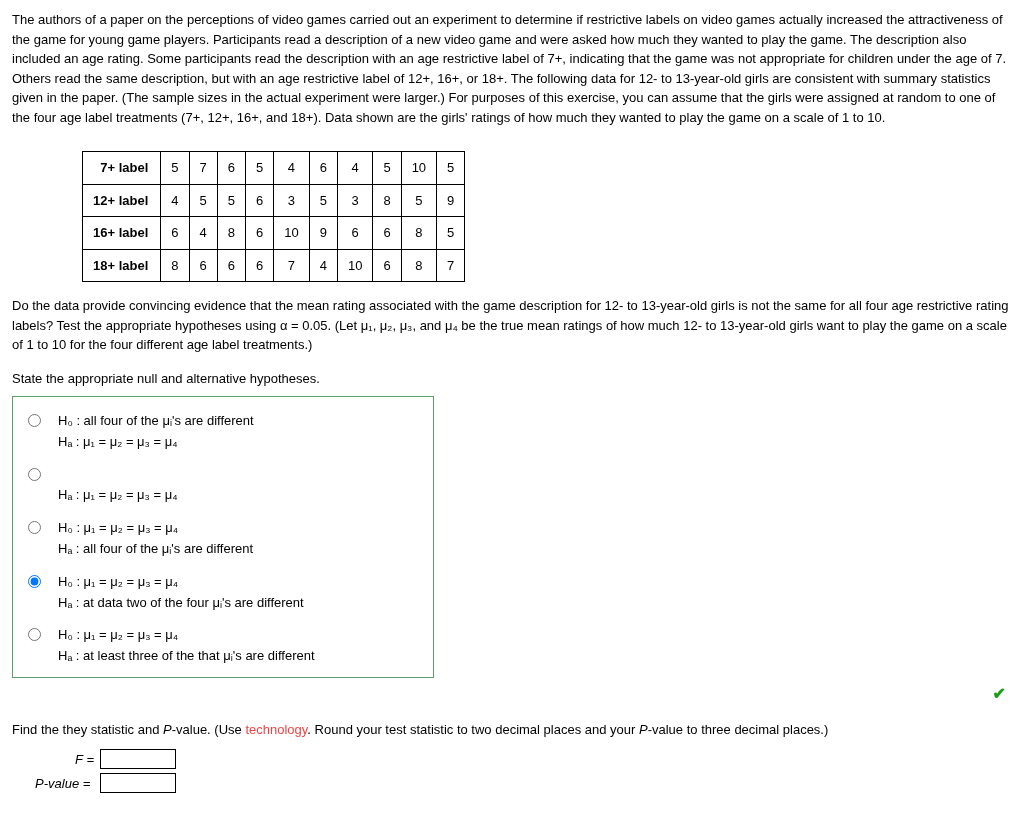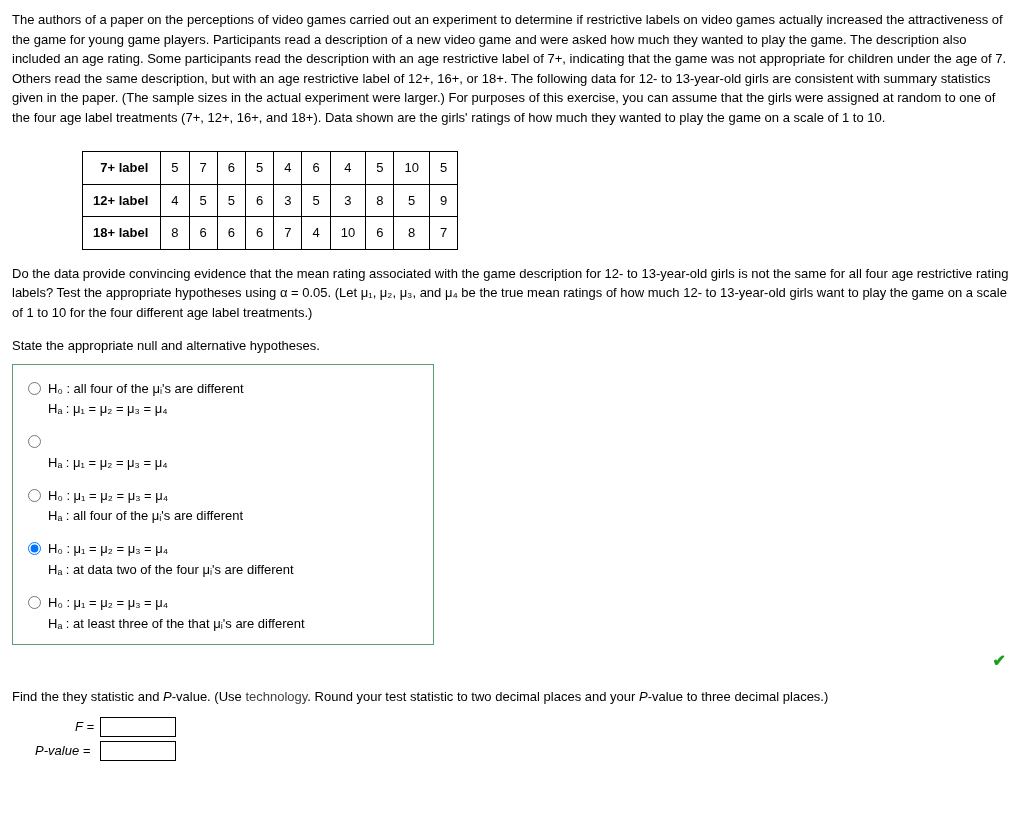--- a/index.html
+++ b/index.html
@@ -40,21 +40,21 @@
     .options-box {
       border: 1px solid #5a9e6f;
       padding: 8px 10px;
       width: 400px;
       margin-bottom: 4px;
     }
     .option {
       display: flex;
       align-items: flex-start;
       margin: 6px 0 12px 0;
-      gap: 4px;
+      gap: 14px;
     }
     .option:last-child { margin-bottom: 2px; }
     .option input[type=radio] {
       margin-top: 3px;
     }
     .opt-text {
       line-height: 1.6;
     }
     .check {
       text-align: right;
@@ -63,21 +63,21 @@
     }
     .check-icon {
       color: #1a9e1a;
       font-size: 16px;
       font-weight: bold;
     }
     .find-line {
       margin: 14px 0 10px 0;
     }
     .tech-link {
-      color: #404040;
+      color: #ef4444;
       text-decoration: none;
     }
     .answer-row {
       display: flex;
       align-items: center;
       margin: 4px 0;
       padding-left: 10px;
     }
     .answer-label {
       width: 72px;
@@ -118,20 +118,33 @@
         <td>5</td>
         <td>6</td>
         <td>3</td>
         <td>5</td>
         <td>3</td>
         <td>8</td>
         <td>5</td>
         <td>9</td>
       </tr>
       <tr>
+        <th>16+ label</th>
+        <td>6</td>
+        <td>4</td>
+        <td>8</td>
+        <td>6</td>
+        <td>10</td>
+        <td>9</td>
+        <td>6</td>
+        <td>6</td>
+        <td>8</td>
+        <td>5</td>
+      </tr>
+      <tr>
         <th>18+ label</th>
         <td>8</td>
         <td>6</td>
         <td>6</td>
         <td>6</td>
         <td>7</td>
         <td>4</td>
         <td>10</td>
         <td>6</td>
         <td>8</td>

